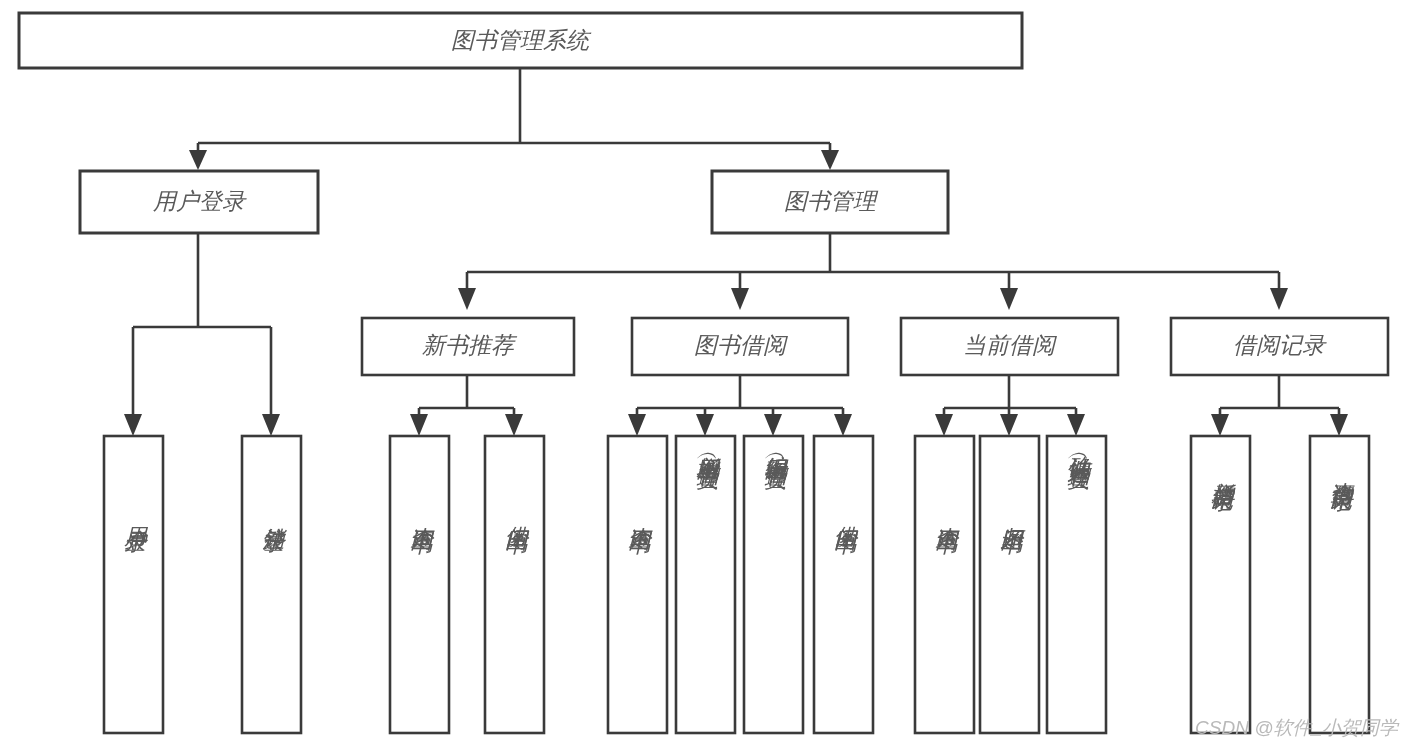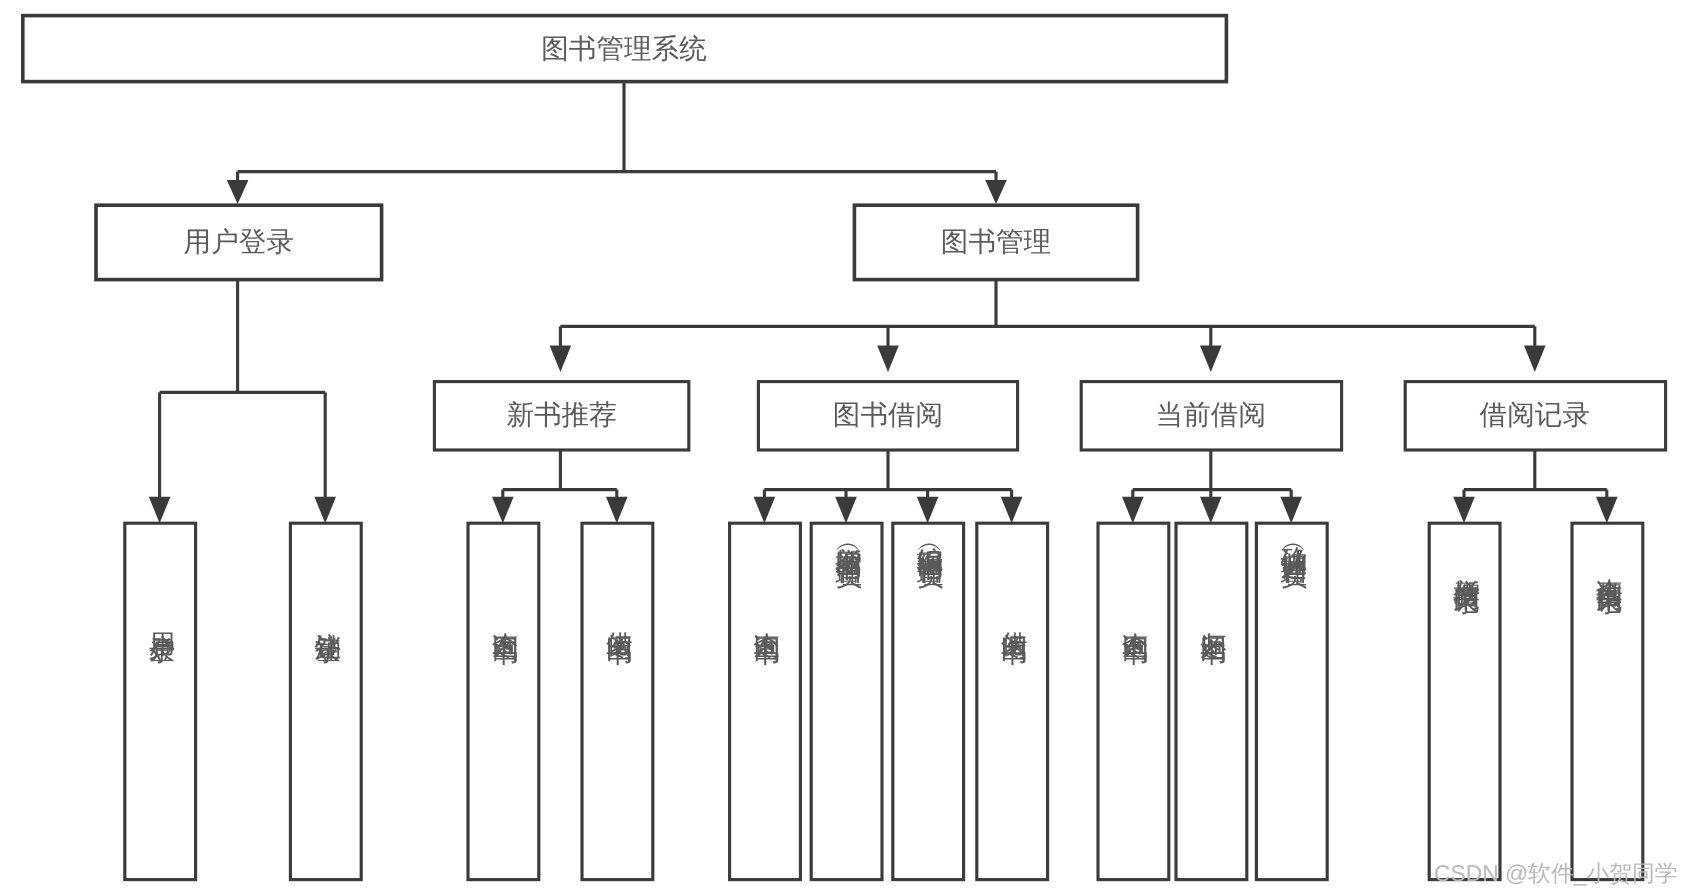--- a/index.html
+++ b/index.html
@@ -13,20 +13,21 @@
     font-family: "Liberation Sans", "DejaVu Sans", sans-serif;
     overflow: hidden;
     position: relative;
   }
   #chart-root {
     position: absolute;
     left: 0;
     top: 0;
     width: 1204px;
     height: 747px;
+    font-style: italic;
   }
   .node-box {
     fill: #ffffff;
     stroke: #3a3a3a;
     stroke-width: 3;
   }
   .node-box.thin {
     stroke-width: 2.6;
   }
   .connector {

